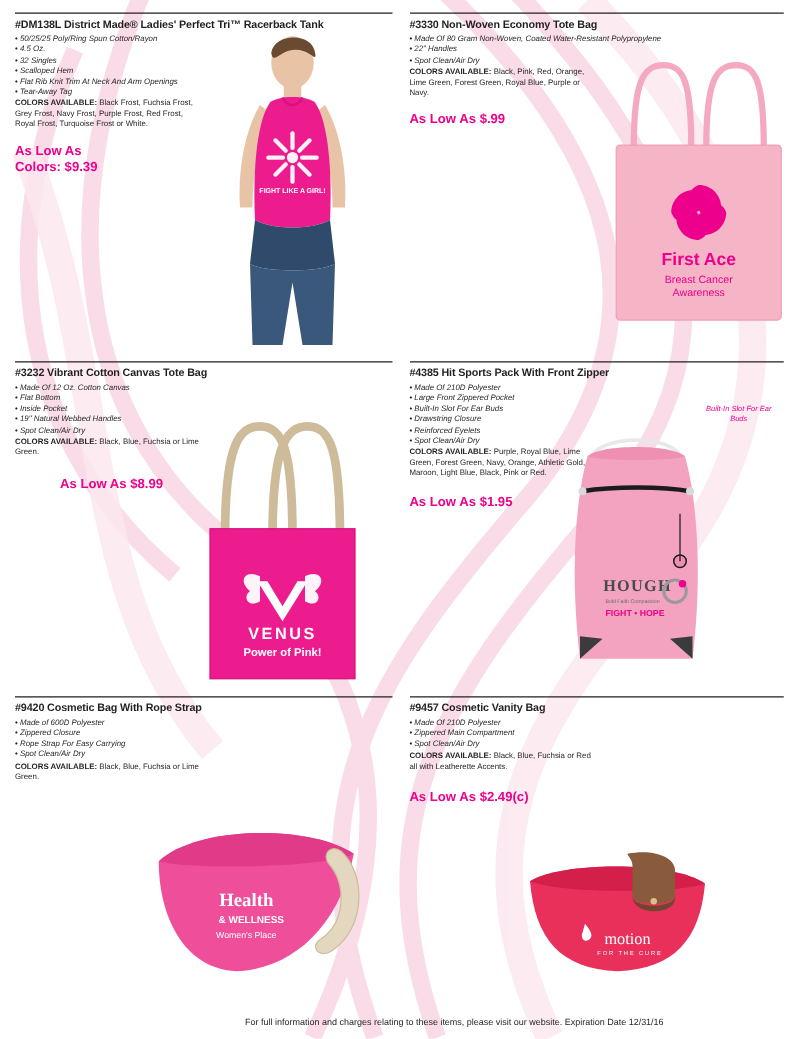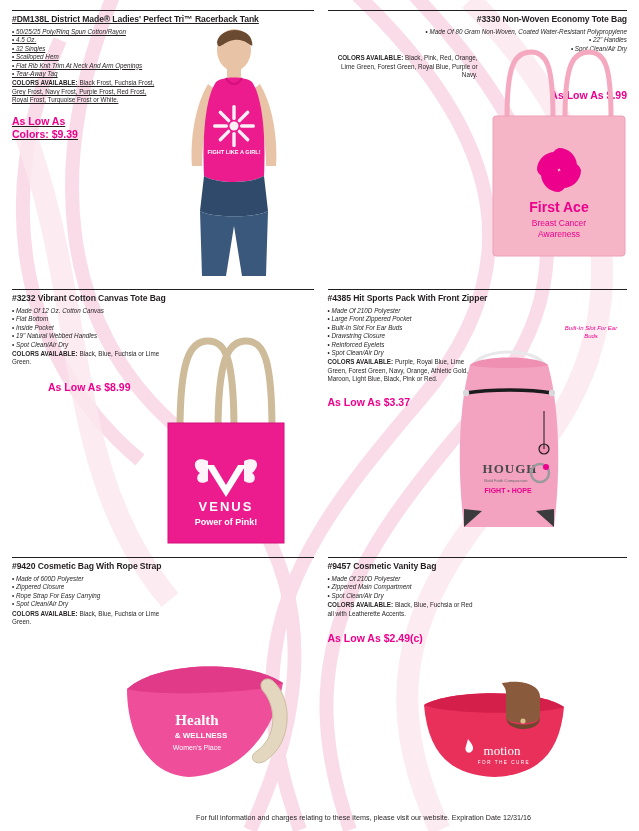--- a/index.html
+++ b/index.html
@@ -130,21 +130,21 @@
   <g fill="none" stroke="#fbe7ef" stroke-width="22" opacity="0.85">
     <path d="M 470 0 C 620 150, 650 330, 520 470 C 400 600, 380 700, 440 830"></path>
     <path d="M 20 120 C 90 300, 60 470, 170 600"></path>
   </g>
 </svg>
 
 <div class="page">
 
   <div class="row">
 
-    <div class="cell left" style="height:265px;text-decoration:underline;">
+    <div class="cell left" style="height:265px;">
       <div class="prod-title">#DM138L District Made® Ladies' Perfect Tri™ Racerback Tank</div>
       <ul class="bullets">
         <li>50/25/25 Poly/Ring Spun Cotton/Rayon</li>
         <li>4.5 Oz.</li>
         <li>32 Singles</li>
         <li>Scalloped Hem</li>
         <li>Flat Rib Knit Trim At Neck And Arm Openings</li>
         <li>Tear-Away Tag</li>
       </ul>
       <div class="colors">
@@ -185,21 +185,21 @@
             </g>
           </g>
         </g>
         <text class="tag" x="92" y="128" text-anchor="middle" font-family="Liberation Sans, sans-serif" font-size="6" font-weight="bold" fill="#ffffff">FIGHT LIKE A GIRL!</text>
 
         <path d="M 62 150 C 76 158, 108 158, 122 150 L 126 185 C 116 192, 68 192, 58 185 Z" fill="#2f4a6b"></path>
         <path d="M 58 185 C 68 192, 116 192, 126 185 L 124 250 L 100 250 L 92 200 L 84 250 L 60 250 Z" fill="#3a587c"></path>
       </svg>
     </div>
 
-    <div class="cell right" style="height:265px;text-align:right;">
+    <div class="cell right" style="height:265px;">
       <div class="prod-title">#3330 Non-Woven Economy Tote Bag</div>
       <ul class="bullets">
         <li>Made Of 80 Gram Non-Woven, Coated Water-Resistant Polypropylene</li>
         <li>22" Handles</li>
         <li>Spot Clean/Air Dry</li>
       </ul>
       <div class="colors">
         <span class="lbl">COLORS AVAILABLE:</span>
         <span>Black, Pink, Red, Orange, Lime Green, Forest Green, Royal Blue, Purple or Navy.</span>
       </div>
@@ -269,21 +269,21 @@
         <li>Built-In Slot For Ear Buds</li>
         <li>Drawstring Closure</li>
         <li>Reinforced Eyelets</li>
         <li>Spot Clean/Air Dry</li>
       </ul>
       <div class="colors">
         <span class="lbl">COLORS AVAILABLE:</span>
         <span>Purple, Royal Blue, Lime Green, Forest Green, Navy, Orange, Athletic Gold, Maroon, Light Blue, Black, Pink or Red.</span>
       </div>
       <div class="price" style="margin-top:12px;">
-        <div>As Low As $3.37</div>
+        <div>As Low As $1.95</div>
       </div>
 
       <div class="callout" style="right:6px; top:36px; width:60px;">Built-In Slot For Ear Buds</div>
 
       <svg class="art" style="left:100px; top:52px;" width="190" height="205" viewBox="0 0 190 205" xmlns="http://www.w3.org/2000/svg">
         <path d="M 52 26 C 60 6, 118 6, 126 26" fill="none" stroke="#e8e8ea" stroke-width="3"></path>
         <path d="M 50 24 C 40 60, 36 120, 44 186 L 134 186 C 142 120, 138 60, 128 24 Z" fill="#f3a3c0"></path>
         <path d="M 50 24 C 60 14, 118 14, 128 24 C 120 28, 58 28, 50 24 Z" fill="#ef8fb2"></path>
         <path d="M 44 186 L 62 170 L 44 168 Z" fill="#3b3b3d"></path>
         <path d="M 134 186 L 116 170 L 134 168 Z" fill="#3b3b3d"></path>

